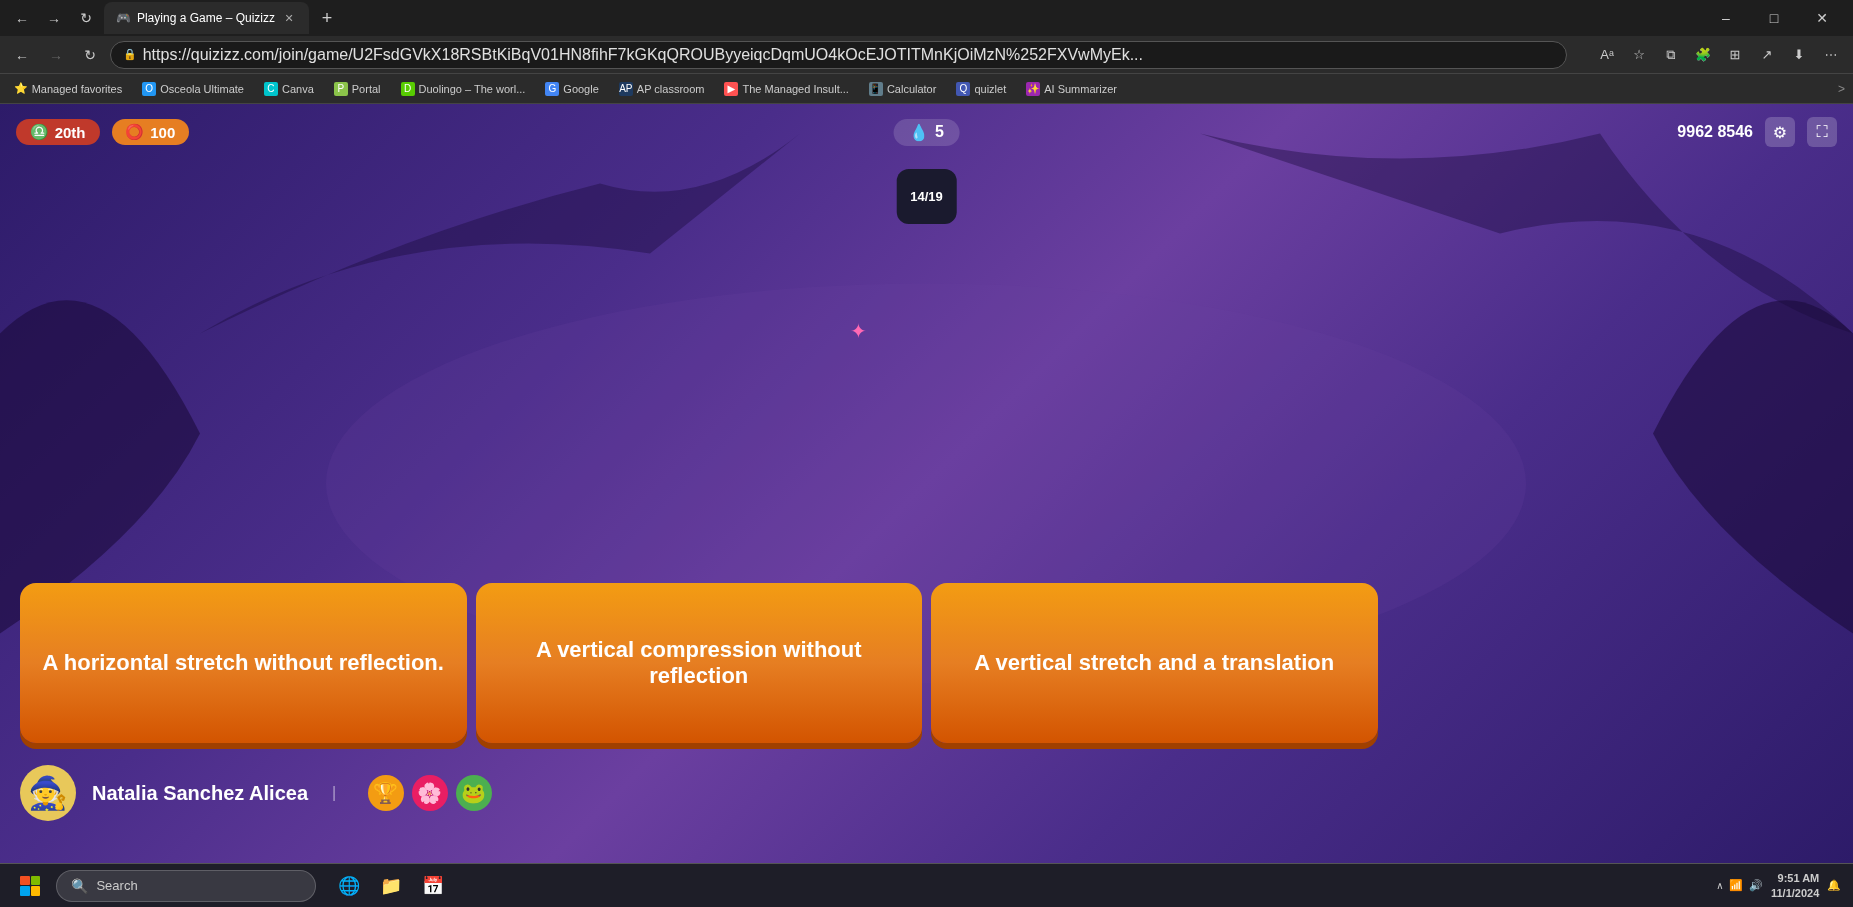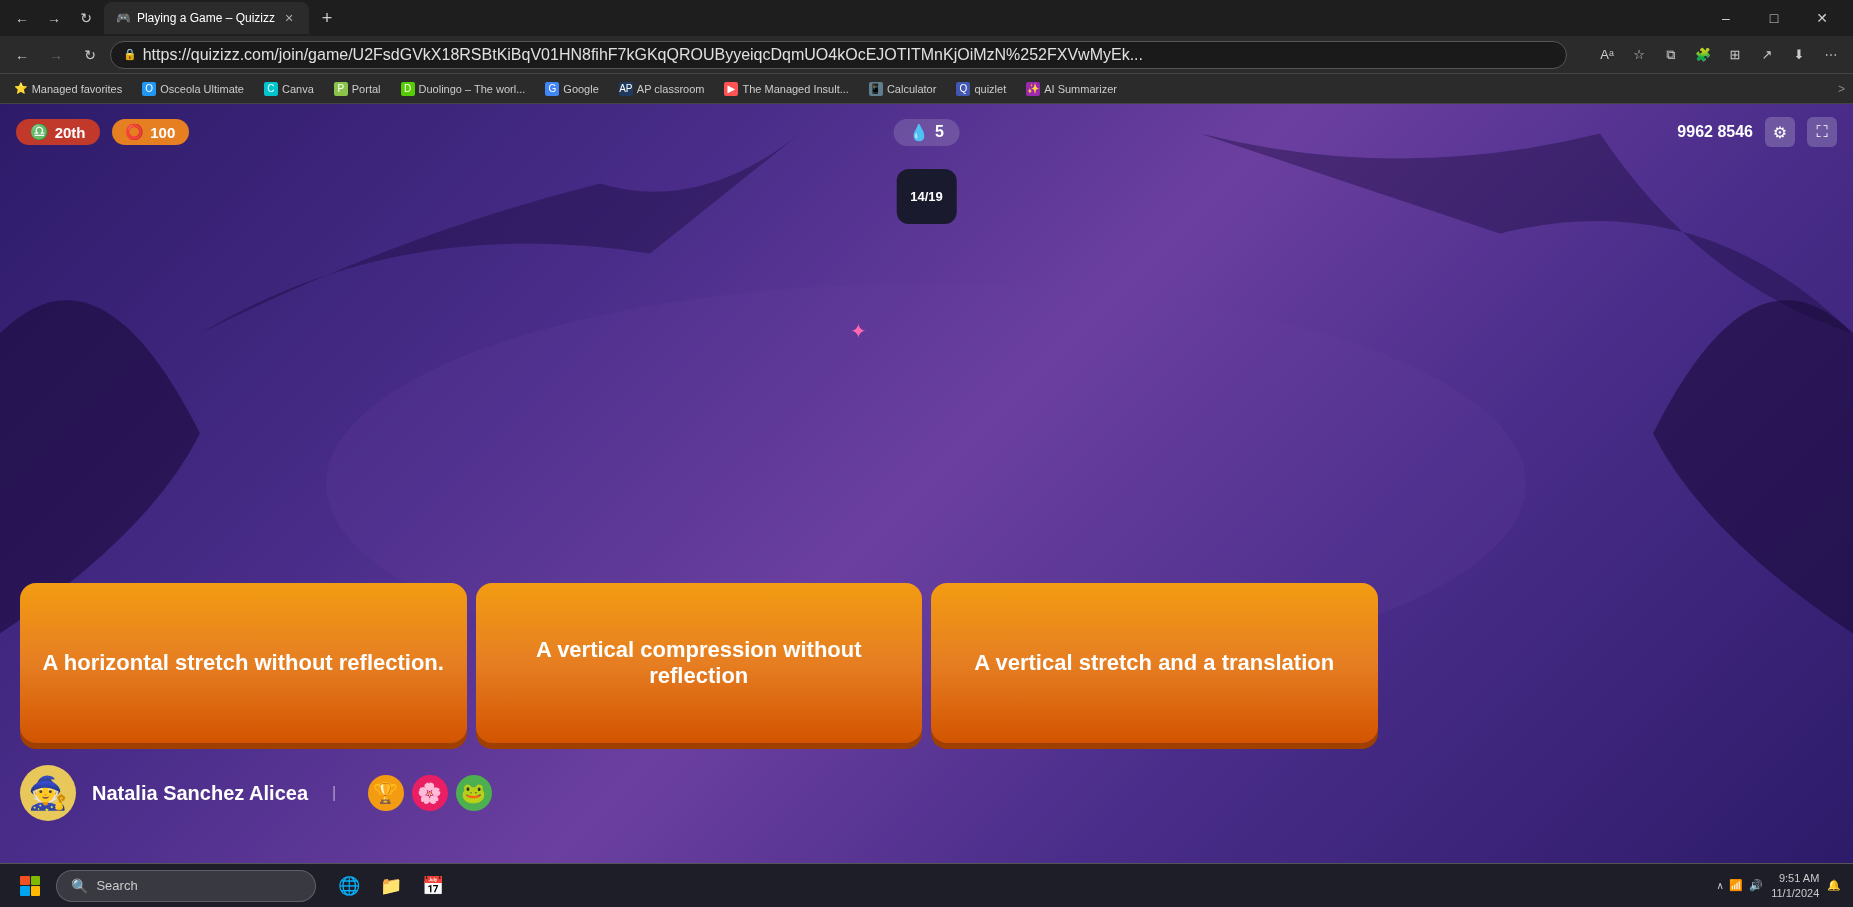--- a/index.html
+++ b/index.html
@@ -476,20 +476,21 @@
 
     .system-icons {
       display: flex;
       align-items: center;
       gap: 6px;
     }
 
     .time-display {
       text-align: right;
       line-height: 1.3;
+      font-weight: bold;
     }
 
     
     .cursor-decoration {
       position: absolute;
       top: 215px;
       left: 850px;
       font-size: 20px;
       pointer-events: none;
       z-index: 20;

